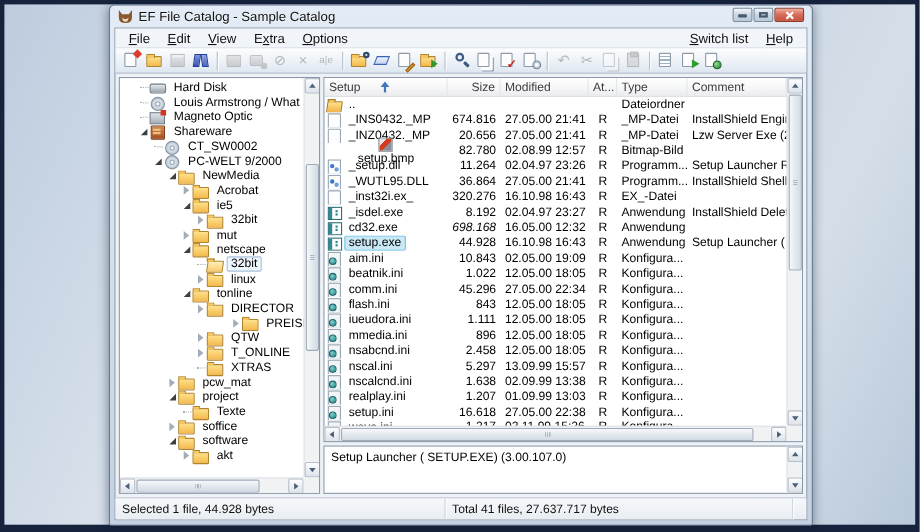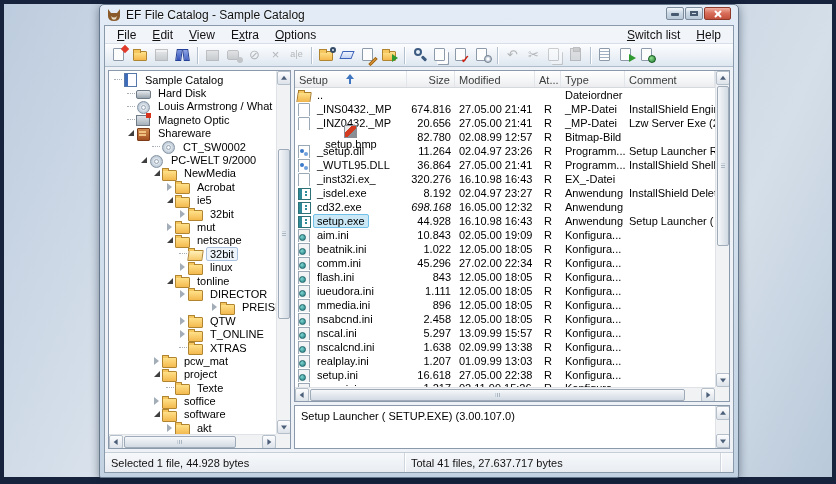--- a/index.html
+++ b/index.html
@@ -376,46 +376,41 @@
           <span class="tb-icon ic-page-globe ic-page-globe">
             <span class="shape-page"></span>
             <span class="badge"></span>
           </span>
         </div>
 
       <div class="main">
 
         <div class="panel tree-panel">
           <div class="tree-scroll">
-              <div class="t-row" style="padding-left: 3px;">
-                <span class="t-exp leaf"></span>
-                <span class="t-ico ti-catalog"></span>
-                <span class="t-label">Sample Catalog</span>
-              </div>
               <div class="t-row" style="padding-left: 16px;">
                 <span class="t-exp leaf"></span>
                 <span class="t-ico ti-hdd"></span>
                 <span class="t-label">Hard Disk</span>
               </div>
               <div class="t-row" style="padding-left: 16px;">
                 <span class="t-exp leaf"></span>
                 <span class="t-ico ti-cd"></span>
                 <span class="t-label">Louis Armstrong / What a Wonde</span>
               </div>
               <div class="t-row" style="padding-left: 16px;">
                 <span class="t-exp leaf"></span>
                 <span class="t-ico ti-mo"></span>
                 <span class="t-label">Magneto Optic</span>
               </div>
               <div class="t-row" style="padding-left: 16px;">
                 <span class="t-exp open"></span>
                 <span class="t-ico ti-box"></span>
                 <span class="t-label">Shareware</span>
               </div>
-              <div class="t-row" style="padding-left: 41px;">
+              <div class="t-row" style="padding-left: 29px;">
                 <span class="t-exp leaf"></span>
                 <span class="t-ico ti-cd"></span>
                 <span class="t-label">CT_SW0002</span>
               </div>
               <div class="t-row" style="padding-left: 29px;">
                 <span class="t-exp open"></span>
                 <span class="t-ico ti-cd"></span>
                 <span class="t-label">PC-WELT 9/2000</span>
               </div>
               <div class="t-row" style="padding-left: 42px;">
@@ -687,21 +682,21 @@
                   <div class="fl-cell c-at" style="width: 26px; text-align: center;">R</div>
                   <div class="fl-cell c-type" style="width: 64px;">Konfigura...</div>
                   <div class="fl-cell c-comment"></div>
                 </div>
                 <div class="fl-row">
                   <div class="fl-cell name-wrap" style="width: 112px;">
                     <span class="f-ico fi-ini"></span>
                     <span class="f-name">comm.ini</span>
                   </div>
                   <div class="fl-cell c-size" style="width: 48px; text-align: right;">45.296</div>
-                  <div class="fl-cell c-mod" style="width: 80px;">27.02.00 22:34</div>
+                  <div class="fl-cell c-mod" style="width: 80px;">27.05.00 22:34</div>
                   <div class="fl-cell c-at" style="width: 26px; text-align: center;">R</div>
                   <div class="fl-cell c-type" style="width: 64px;">Konfigura...</div>
                   <div class="fl-cell c-comment"></div>
                 </div>
                 <div class="fl-row">
                   <div class="fl-cell name-wrap" style="width: 112px;">
                     <span class="f-ico fi-ini"></span>
                     <span class="f-name">flash.ini</span>
                   </div>
                   <div class="fl-cell c-size" style="width: 48px; text-align: right;">843</div>

